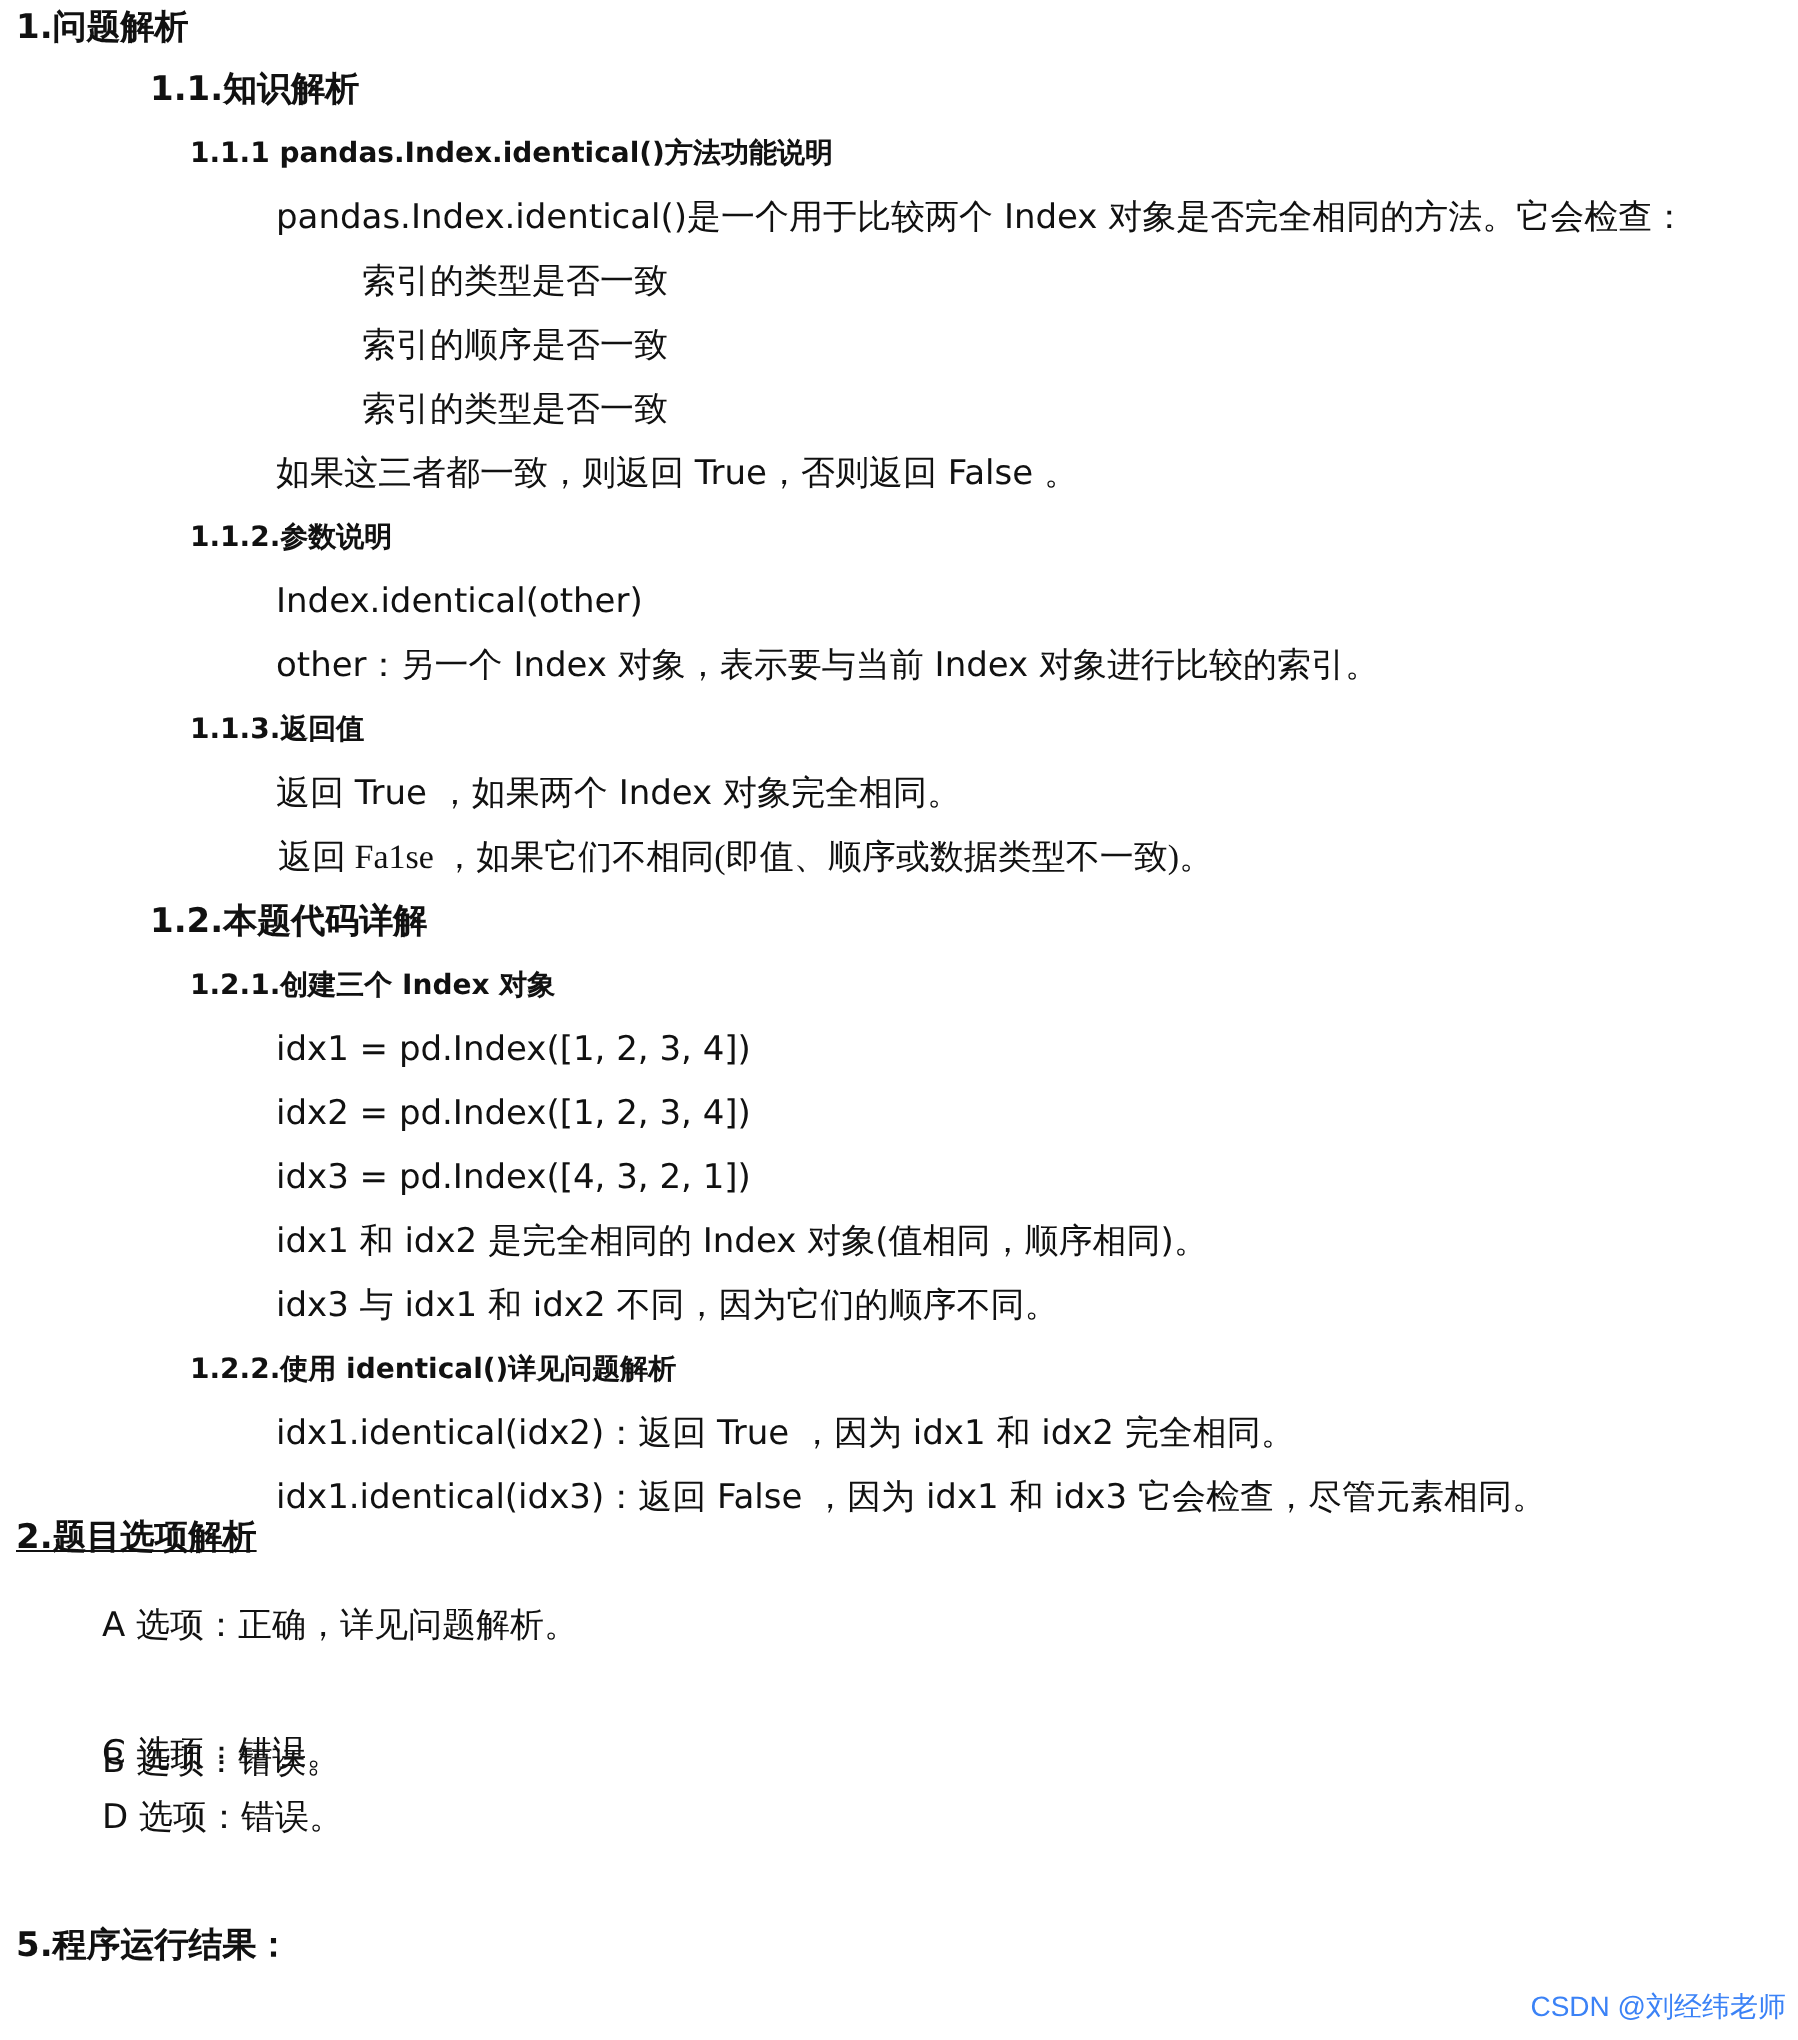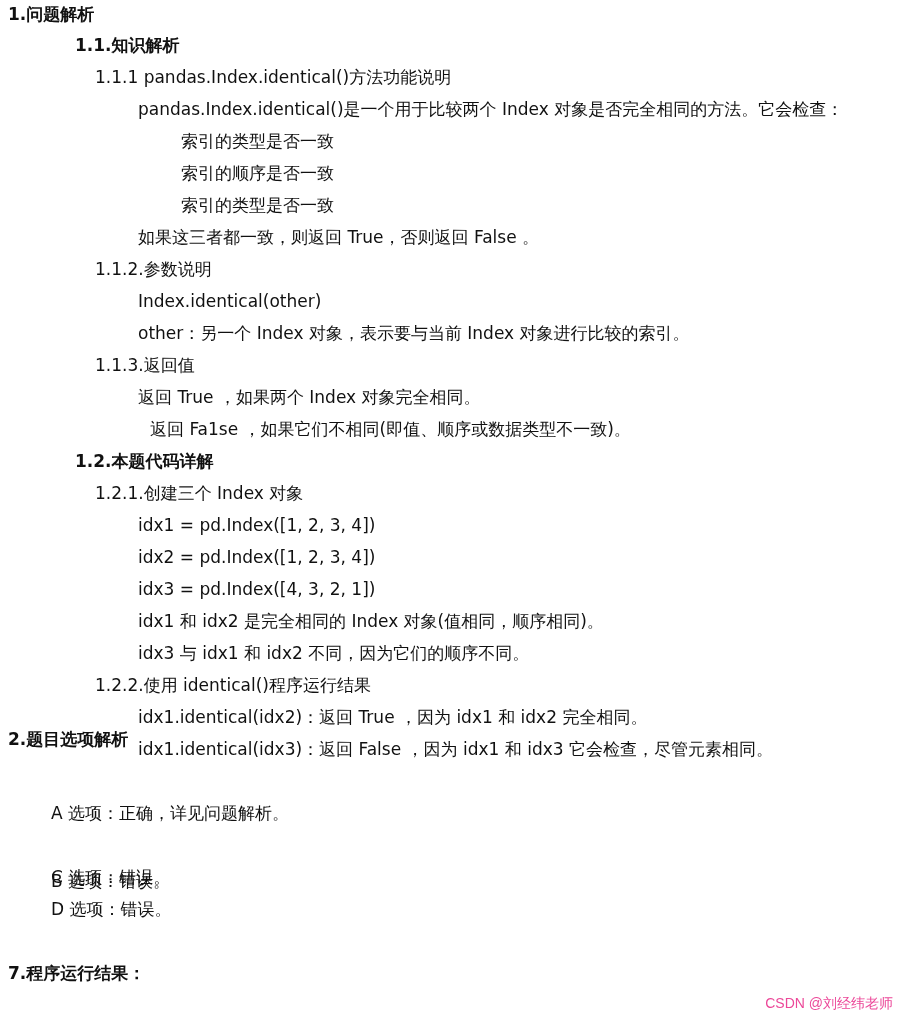--- a/index.html
+++ b/index.html
@@ -4,57 +4,57 @@
 <style>
   html, body { margin:0; padding:0; background:#ffffff; }
   body {
     width:899px; height:1020px; position:relative; overflow:hidden;
     font-family:"DejaVu Sans","Liberation Sans",sans-serif;
     color:#111111;
   }
   .line { position:absolute; white-space:nowrap; font-size:17px; line-height:22px; }
   .h1 { font-weight:bold; font-size:17px; }
   .h2 { font-weight:bold; font-size:17px;margin-left:24px; }
-  .h3 { font-weight:normal; font-size:17px; }
-  .watermark { position:absolute; right:6px; top:995px; font-size:14px; color:#ec4899; font-family:"Liberation Sans",sans-serif; }
+  .h3 { font-weight:bold; font-size:14px; }
+  .watermark { position:absolute; right:6px; top:995px; font-size:14px; color:#3b82f6; font-family:"Liberation Sans",sans-serif; }
 </style>
 </head>
 <body>
 
 <div class="line h1" style="left:8px;top:3px;text-align:center;">1.问题解析</div>
 <div class="line h2" style="left:51px;top:34px;">1.1.知识解析</div>
 <div class="line h3" style="left:95px;top:66px;">1.1.1 pandas.Index.identical()方法功能说明</div>
 <div class="line" style="left:138px;top:98px;">pandas.Index.identical()是一个用于比较两个 Index 对象是否完全相同的方法。它会检查：</div>
 <div class="line" style="left:181px;top:130px;">索引的类型是否一致</div>
 <div class="line" style="left:181px;top:162px;">索引的顺序是否一致</div>
 <div class="line" style="left:181px;top:194px;">索引的类型是否一致</div>
 <div class="line" style="left:138px;top:226px;">如果这三者都一致，则返回 True，否则返回 False 。</div>
 
 <div class="line h3" style="left:95px;top:258px;">1.1.2.参数说明</div>
 <div class="line" style="left:138px;top:290px;">Index.identical(other)</div>
 <div class="line" style="left:138px;top:322px;">other：另一个 Index 对象，表示要与当前 Index 对象进行比较的索引。</div>
 
 <div class="line h3" style="left:95px;top:354px;">1.1.3.返回值</div>
 <div class="line" style="left:138px;top:386px;">返回 True ，如果两个 Index 对象完全相同。</div>
-<div class="line" style="left:150px;top:418px;">返回 Fa1se ，如果它们不相同(即值、顺序或数据类型不一致)。</div>
+<div class="line" style="left:139px;top:418px;font-family:Liberation Serif, serif;">返回 Fa1se ，如果它们不相同(即值、顺序或数据类型不一致)。</div>
 
 <div class="line h2" style="left:51px;top:450px;">1.2.本题代码详解</div>
 <div class="line h3" style="left:95px;top:482px;">1.2.1.创建三个 Index 对象</div>
 <div class="line" style="left:138px;top:514px;">idx1 = pd.Index([1, 2, 3, 4])</div>
 <div class="line" style="left:138px;top:546px;">idx2 = pd.Index([1, 2, 3, 4])</div>
 <div class="line" style="left:138px;top:578px;">idx3 = pd.Index([4, 3, 2, 1])</div>
 <div class="line" style="left:138px;top:610px;">idx1 和 idx2 是完全相同的 Index 对象(值相同，顺序相同)。</div>
 <div class="line" style="left:138px;top:642px;">idx3 与 idx1 和 idx2 不同，因为它们的顺序不同。</div>
 
-<div class="line h3" style="left:95px;top:674px;">1.2.2.使用 identical()程序运行结果</div>
+<div class="line h3" style="left:95px;top:674px;">1.2.2.使用 identical()详见问题解析</div>
 <div class="line" style="left:138px;top:706px;">idx1.identical(idx2)：返回 True ，因为 idx1 和 idx2 完全相同。</div>
 <div class="line" style="left:138px;top:738px;">idx1.identical(idx3)：返回 False ，因为 idx1 和 idx3 它会检查，尽管元素相同。</div>
 
-<div class="line h1" style="left:8px;top:728px;">2.题目选项解析</div>
+<div class="line h1" style="left:8px;top:758px;text-decoration:underline;">2.题目选项解析</div>
 <div class="line" style="left:51px;top:802px;">A 选项：正确，详见问题解析。</div>
 <div class="line" style="left:51px;top:834px;margin-top:36px;">B 选项：错误。</div>
 <div class="line" style="left:51px;top:866px;">C 选项：错误。</div>
 <div class="line" style="left:51px;top:898px;">D 选项：错误。</div>
 
-<div class="line h1" style="left:8px;top:962px;">7.程序运行结果：</div>
+<div class="line h1" style="left:8px;top:962px;">5.程序运行结果：</div>
 <div class="line" style="left:51px;top:1028px;">见后续附图</div>
 
 <div class="watermark">CSDN @刘经纬老师</div>
 
 </body></html>

